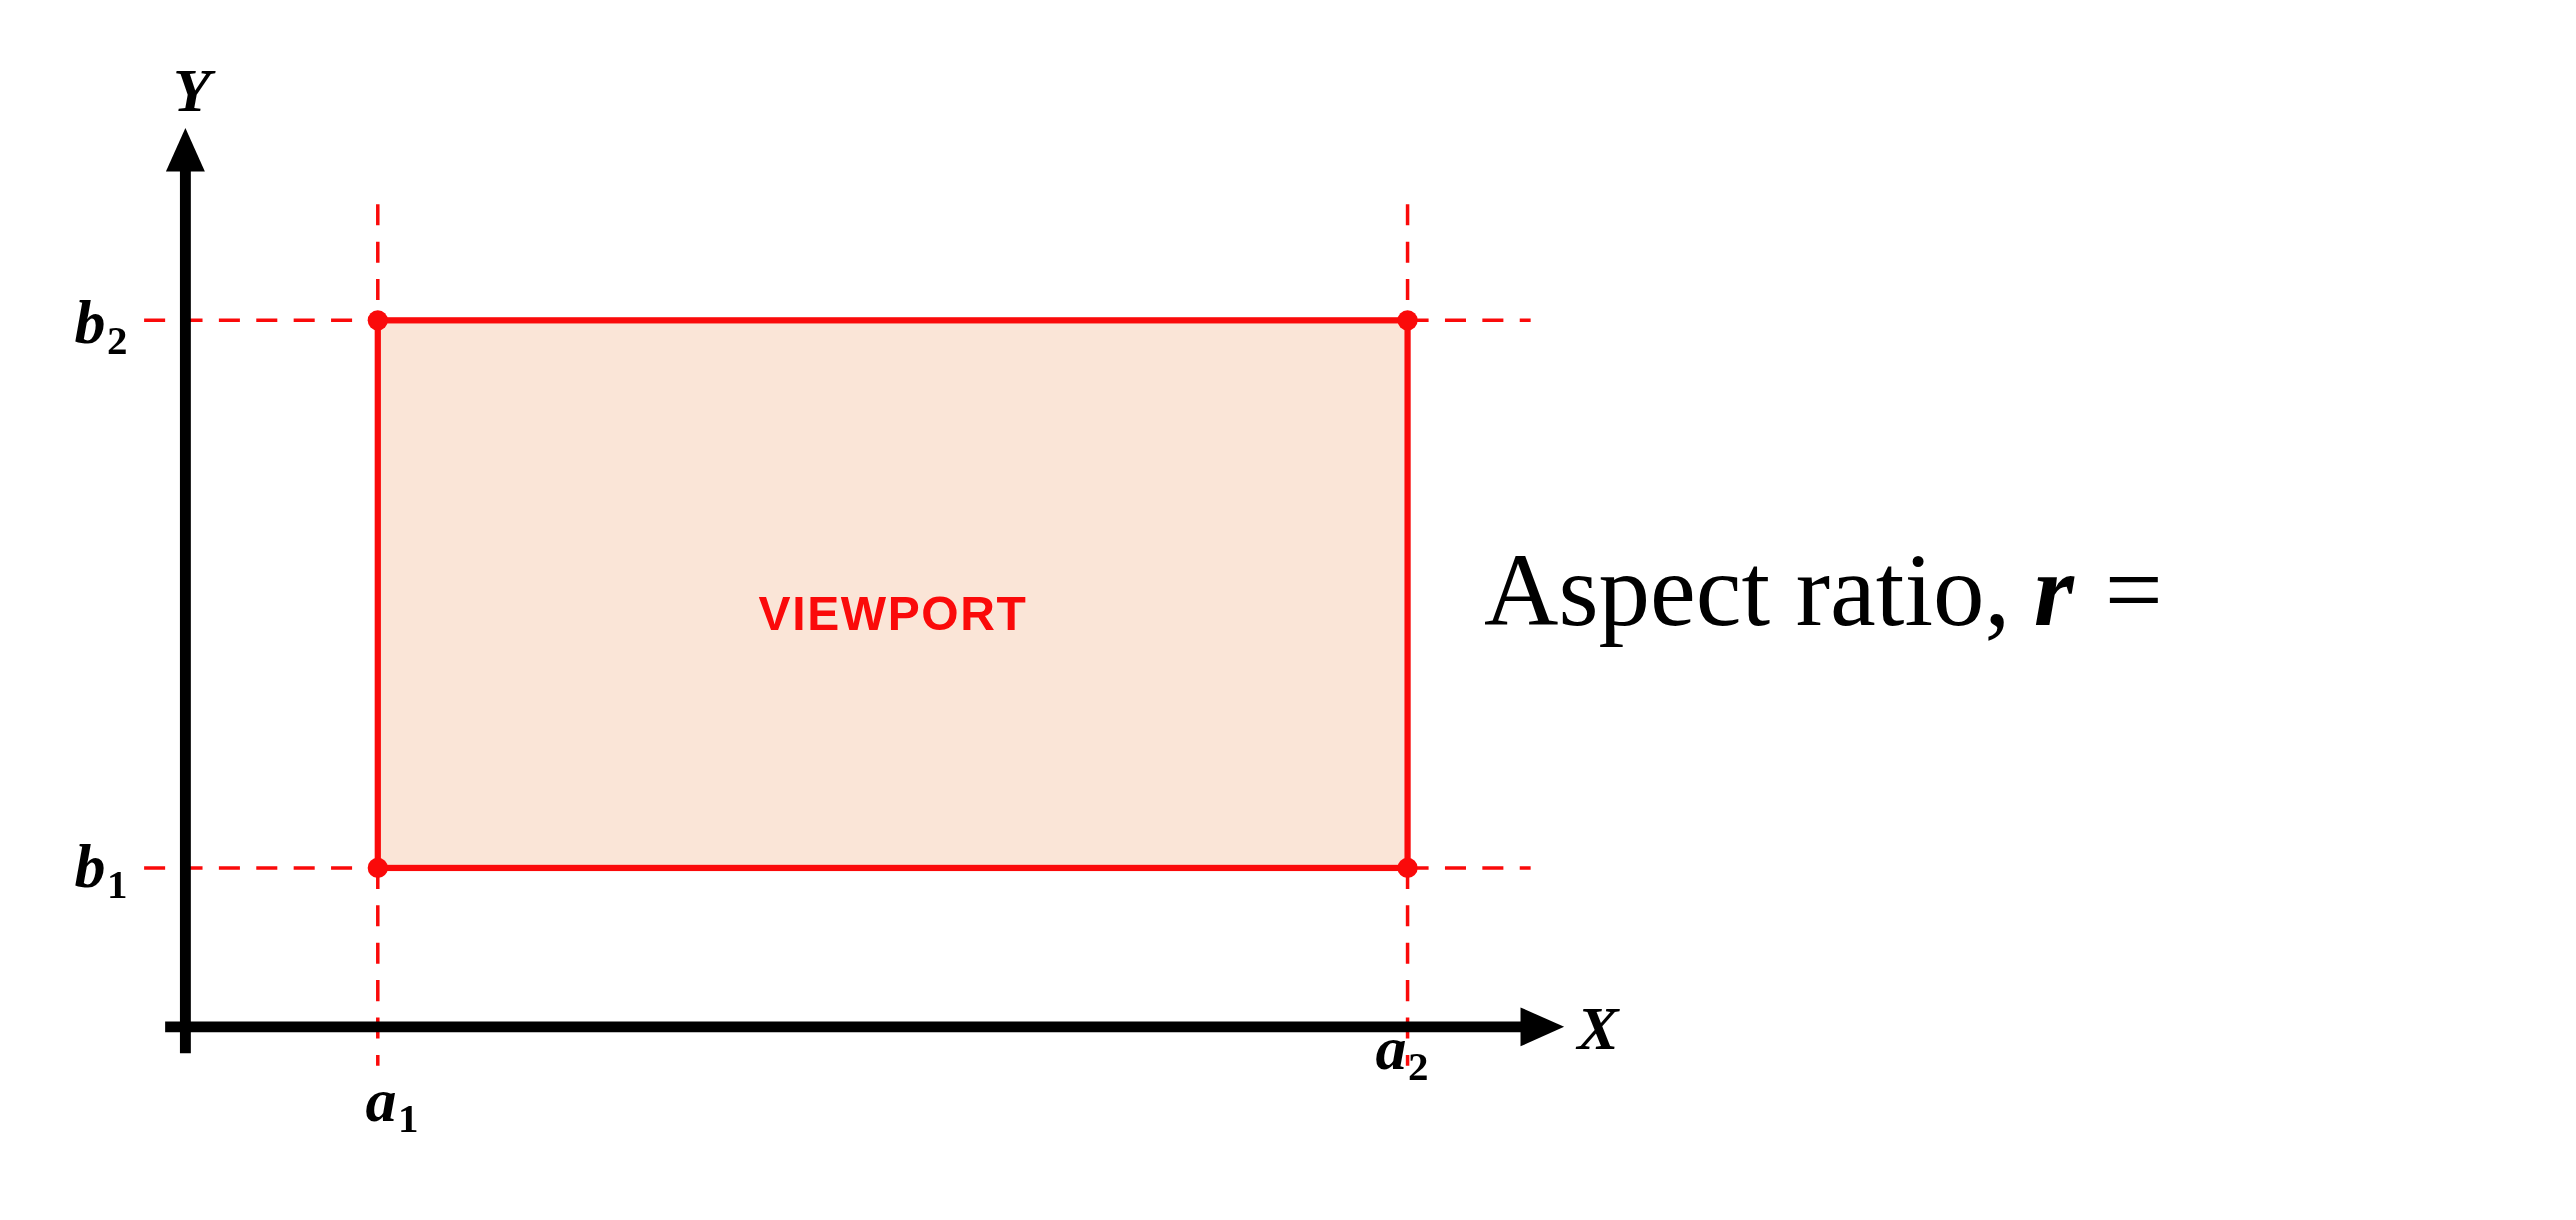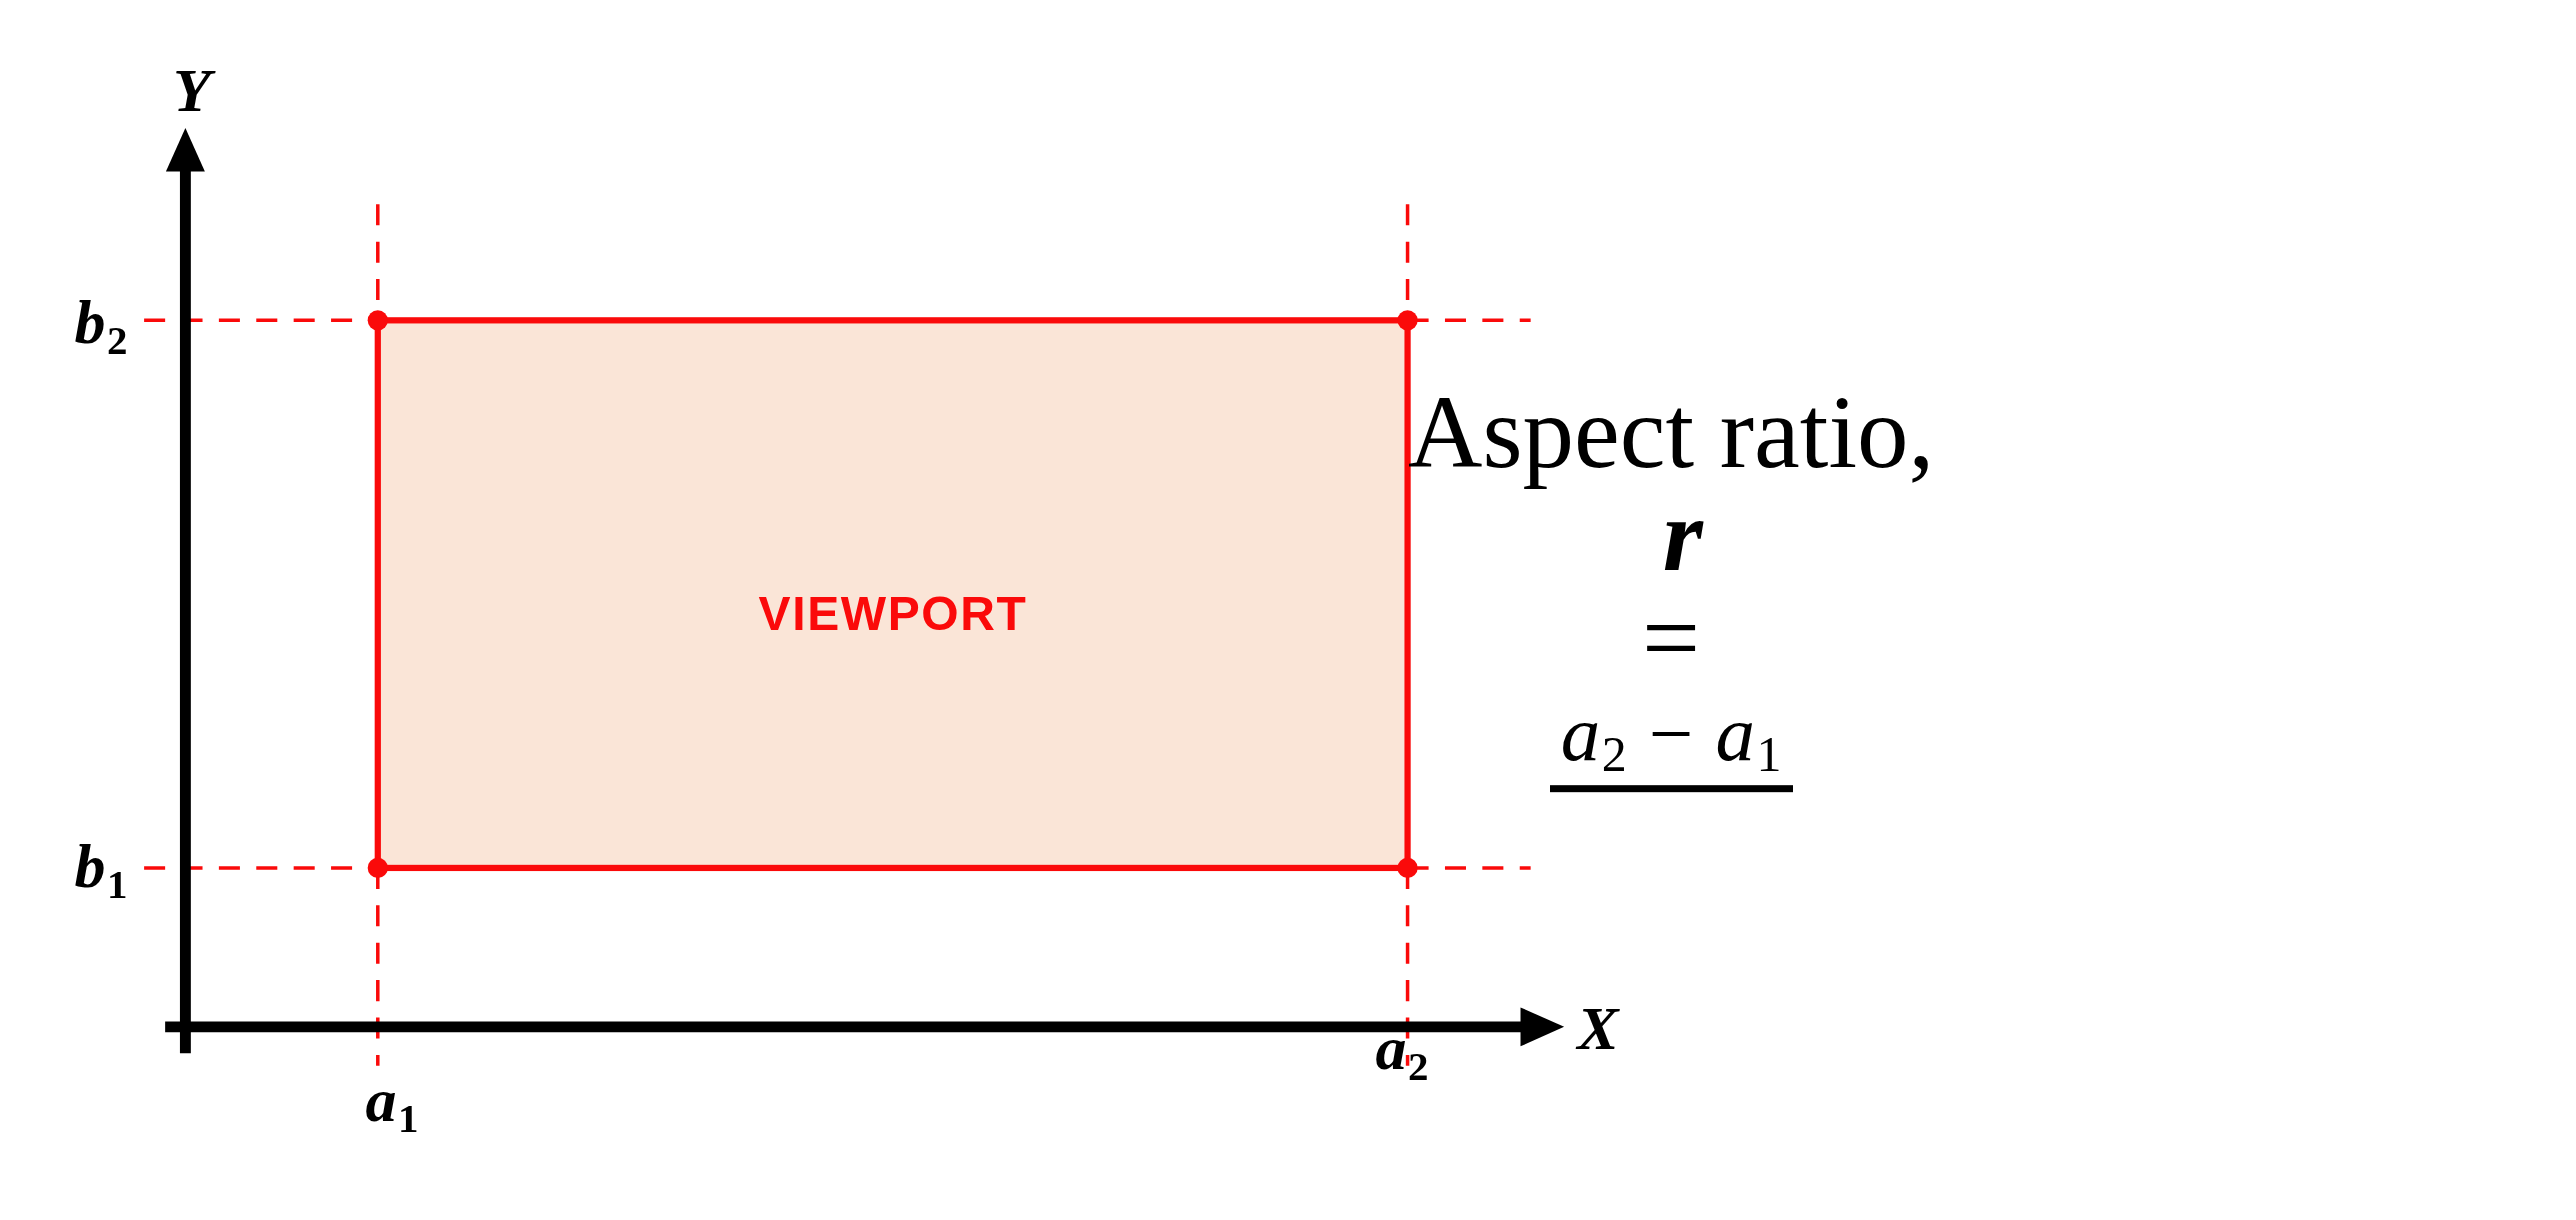--- a/index.html
+++ b/index.html
@@ -48,29 +48,28 @@
     letter-spacing:1.6px;
     line-height:1;
     color:var(--red,#f00);
     white-space:nowrap;
     margin-top:20px;
   }
 
   
   .formula{
     position:absolute;
-    left:1408px;top:590px;
+    left:1484px;top:590px;
     transform:translateY(-50%);
     display:flex;
     align-items:center;
     font-size:103px;
     line-height:1;
     color:var(--black,#000);
     white-space:nowrap;
-    flex-direction:column;
   }
   .f-var{font-style:italic;font-weight:bold;margin-left:23.4px;}
   .f-eq{margin:0 31px;}
   .fraction{
     display:inline-flex;
     flex-direction:column;
     align-items:center;
     font-size:79px;
   }
   .fraction .frow{display:inline-block;line-height:1.12;padding:0 11px;}
@@ -124,21 +123,18 @@
     <span>a</span><span class="sub">2</span>
   </div>
 
   <div class="viewport-text">VIEWPORT</div>
 
   <div class="formula">
     <span class="f-prefix">Aspect ratio,</span>
     <span class="f-var">r</span>
     <span class="f-eq">=</span>
     <span class="fraction">
-      <span class="frow">
-        <span class="it">a</span><span class="sub">2</span><span class="op">−</span><span class="it">a</span><span class="sub">1</span>
-      </span>
       <span class="bar"></span>
     </span>
   </div>
 
 </div>
 
 
 </body></html>

